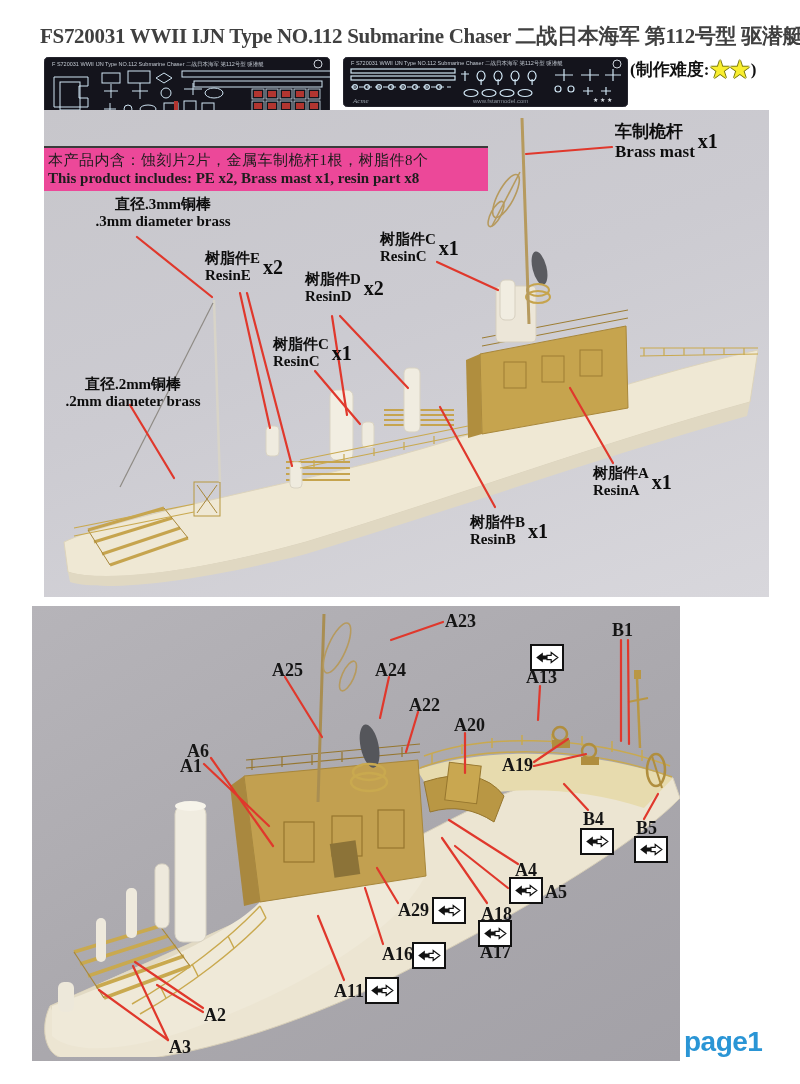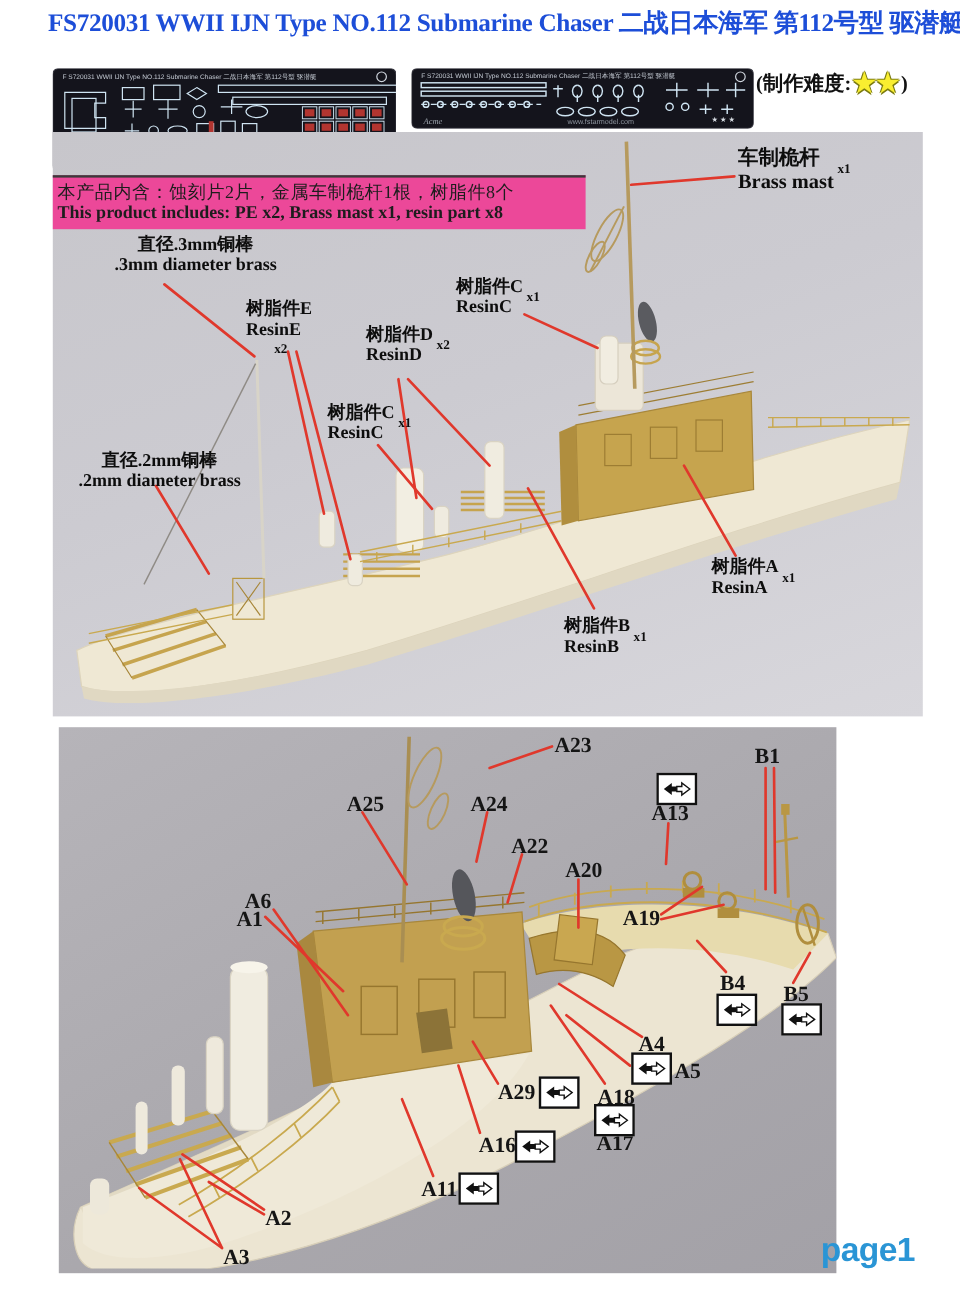--- a/index.html
+++ b/index.html
@@ -1,48 +1,48 @@
 <!DOCTYPE html>
 <html><head>
 <meta charset="utf-8">
 <style>
   html,body{margin:0;padding:0;background:#fff;}
   .page{position:relative;width:800px;height:1084px;background:#ffffff;overflow:hidden;
         font-family:"Liberation Sans",sans-serif;}
-  .title{position:absolute;left:40px;top:5px;width:724px;
+  .title{position:absolute;left:40px;top:22px;width:724px;
          font-family:"Liberation Serif",serif;font-weight:bold;font-size:21px;
-         color:#1d4ed8;white-space:nowrap;letter-spacing:-0.3px;}
+         color:#404040;white-space:nowrap;letter-spacing:-0.3px;}
   
   .difficulty{position:absolute;left:630px;top:58px;display:flex;align-items:center;
               font-family:"Liberation Serif",serif;font-weight:bold;font-size:17px;color:#111;}
   .difficulty .stars{font-size:22px;line-height:1;color:#f9ee30;margin:0 1px;
       text-shadow:1px 0 #7a7a10,-1px 0 #7a7a10,0 1px #7a7a10,0 -1px #7a7a10;}
   
   .photo1{position:absolute;left:44px;top:110px;width:725px;height:487px;
           background:linear-gradient(160deg,#c7c6cb 0%,#cccbd1 45%,#d8d7dc 100%);}
-  .photo2{position:absolute;left:49px;top:606px;width:648px;height:455px;
+  .photo2{position:absolute;left:32px;top:606px;width:648px;height:455px;
           background:linear-gradient(150deg,#b6b4b9 0%,#aaa8ad 55%,#a3a1a7 100%);}
   .photo1 svg,.photo2 svg,.fret svg{display:block;}
   .lines{position:absolute;left:0;top:0;pointer-events:none;}
   
   .fret{position:absolute;border-radius:22px;}
   .fret1{left:44px;top:57px;width:286px;height:86px;}
   .fret2{left:343px;top:57px;width:285px;height:50px;}
   
   .includes{position:absolute;left:44px;top:146px;width:436px;background:#ec4899;
             border-top:2px solid #3a3a3a;padding:3px 4px 4px 4px;z-index:5;}
   .includes .cn{font-family:"Liberation Serif",serif;font-size:15px;color:#1d1d1d;
                 letter-spacing:0.5px;white-space:nowrap;}
   .includes .en{font-family:"Liberation Serif",serif;font-weight:bold;font-size:15px;
                 color:#1d1d1d;white-space:nowrap;}
   
   .p1c{position:absolute;display:flex;align-items:center;z-index:4;
        font-family:Liberation Serif, serif;font-weight:bold;font-size:15px;
        line-height:1.15;color:#0d0d0d;white-space:nowrap;}
-  .p1c .qty{margin-left:3px;font-size:11px;}
+  .p1c .qty{margin-left:3px;font-size:20px;}
   .p1c.center{display:block;text-align:center;}
   
   .p2c{position:absolute;z-index:4;font-family:"Liberation Serif",serif;font-weight:bold;
        font-size:18px;line-height:1;color:#151515;white-space:nowrap;}
   .micon{position:absolute;z-index:4;width:30px;height:23px;background:#fff;
          border:2.5px solid #111;display:flex;align-items:center;justify-content:center;}
   .pagenum{position:absolute;left:684px;top:1026px;z-index:6;
            font-family:"Liberation Sans",sans-serif;font-weight:bold;font-size:28px;
            color:#2a95d5;letter-spacing:-0.5px;}
 </style>
@@ -247,21 +247,21 @@
         <line x1="568" y1="37" x2="482" y2="44"></line>
         <line x1="86" y1="295" x2="130" y2="368"></line>
         <line x1="451" y1="397" x2="396" y2="297"></line>
         <line x1="569" y1="353" x2="526" y2="278"></line>
       </g>
     </svg>
 
     <div class="p1c center" style="left:24px;top:86px;width:190px;">
       <span>直径.3mm铜棒</span><br><span>.3mm diameter brass</span>
     </div>
-    <div class="p1c" style="left:161px;top:140px;flex-direction:column;">
+    <div class="p1c" style="left:161px;top:140px;">
       <div><span>树脂件E</span><br><span>ResinE</span></div>
       <span class="qty">x2</span>
     </div>
     <div class="p1c" style="left:261px;top:161px;">
       <div><span>树脂件D</span><br><span>ResinD</span></div>
       <span class="qty">x2</span>
     </div>
     <div class="p1c" style="left:336px;top:121px;">
       <div><span>树脂件C</span><br><span>ResinC</span></div>
       <span class="qty">x1</span>

